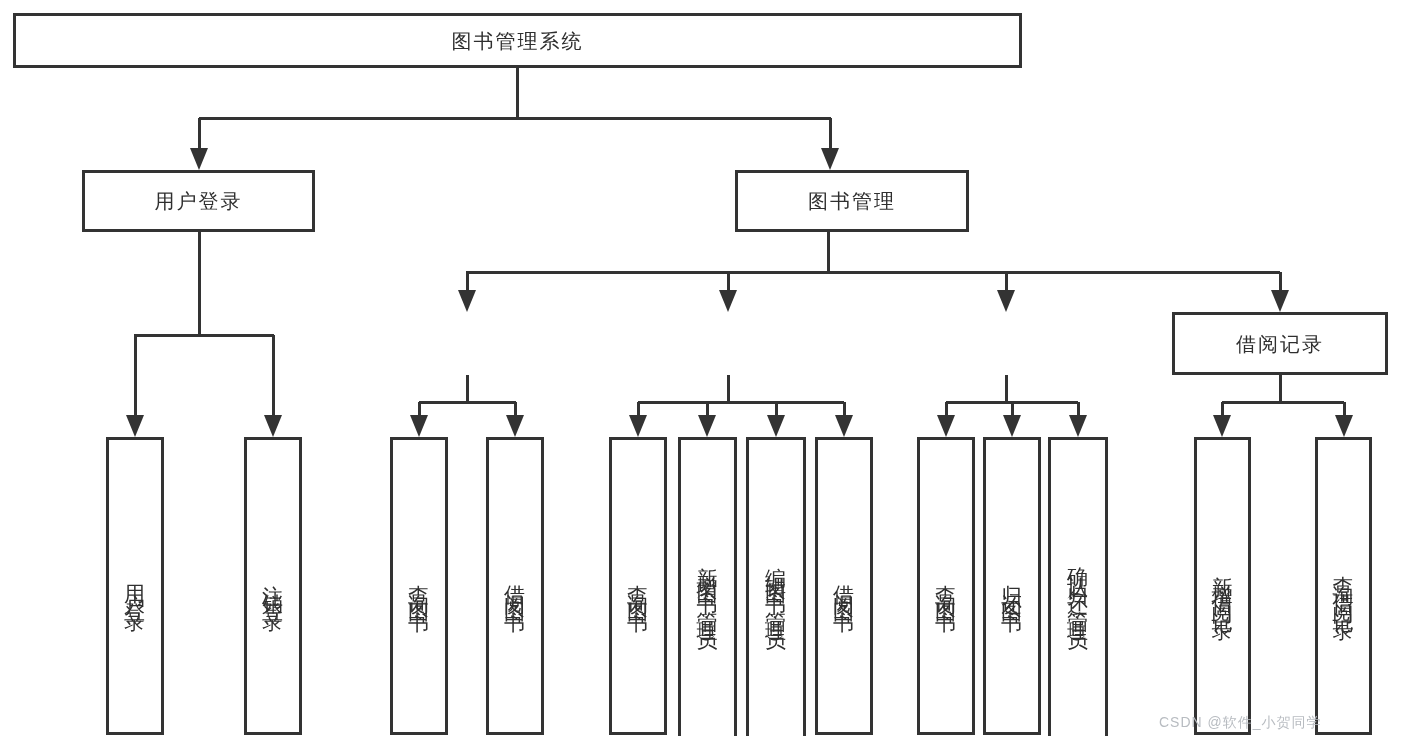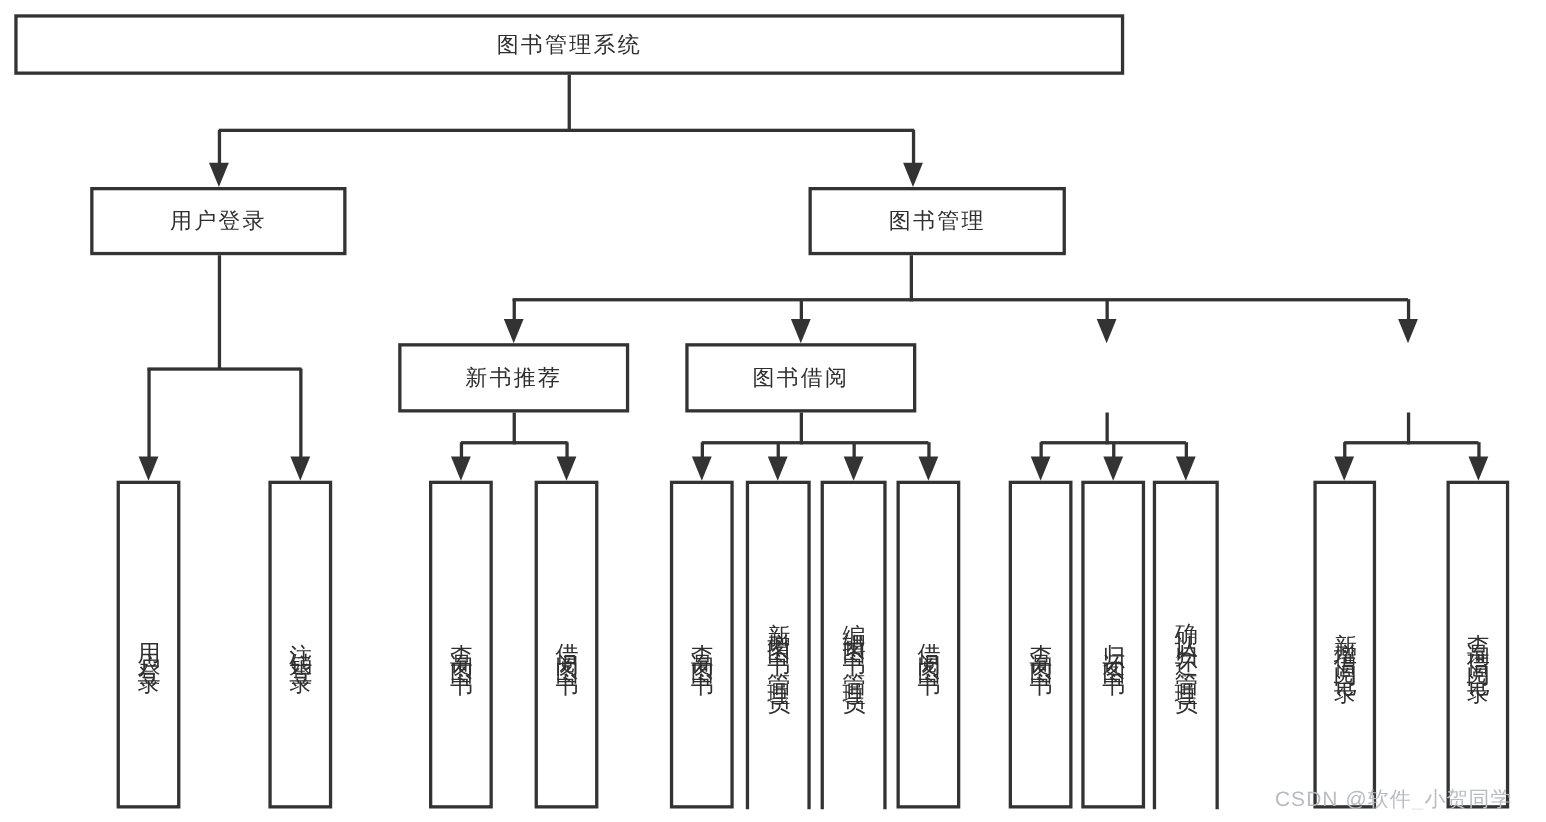--- a/index.html
+++ b/index.html
@@ -14,21 +14,21 @@
   .hbox{font-size:20px;letter-spacing:2px;}
   .vbox{writing-mode:vertical-rl;font-size:21px;letter-spacing:9px;}
   .vline{position:absolute;width:3px;background:#333333;}
   .hline{position:absolute;height:3px;background:#333333;}
   .arrow{
     position:absolute;width:0;height:0;
     border-left:9px solid transparent;border-right:9px solid transparent;
     border-top:22px solid #333333;
   }
   .watermark{
-    position:absolute;color:#b8bcc1;font-size:19px;letter-spacing:1px;white-space:nowrap;z-index:5;
+    position:absolute;color:#b8bcc1;font-size:14px;letter-spacing:1px;white-space:nowrap;z-index:5;
   }
 </style>
 </head>
 <body>
 
 <div class="canvas">
 
   <div class="box hbox" style="left:13px;top:13px;width:1009px;height:55px">图书管理系统</div>
 
   <div class="vline" style="left:516px;top:68px;height:50px"></div>
@@ -52,22 +52,21 @@
   <div class="hline" style="left:466px;top:271px;width:814px"></div>
   <div class="vline" style="left:466px;top:272px;height:20px"></div>
   <div class="arrow" style="left:458px;top:290px"></div>
   <div class="vline" style="left:727px;top:272px;height:20px"></div>
   <div class="arrow" style="left:719px;top:290px"></div>
   <div class="vline" style="left:1005px;top:272px;height:20px"></div>
   <div class="arrow" style="left:997px;top:290px"></div>
   <div class="vline" style="left:1279px;top:272px;height:20px"></div>
   <div class="arrow" style="left:1271px;top:290px"></div>
 
-  <div class="box hbox" style="left:362px;top:312px;width:210px;height:63px">新书推荐</div>
-  <div class="box hbox" style="left:623px;top:312px;width:210px;height:63px">图书借阅</div>
+  <div class="box hbox" style="left:1172px;top:312px;width:216px;height:63px">借阅记录</div>
 
   <div class="vline" style="left:466px;top:375px;height:29px"></div>
   <div class="hline" style="left:419px;top:401px;width:97px"></div>
   <div class="vline" style="left:418px;top:402px;height:16px"></div>
   <div class="arrow" style="left:410px;top:415px"></div>
   <div class="vline" style="left:514px;top:402px;height:16px"></div>
   <div class="arrow" style="left:506px;top:415px"></div>
 
   <div class="vline" style="left:727px;top:375px;height:29px"></div>
   <div class="hline" style="left:638px;top:401px;width:206px"></div>

